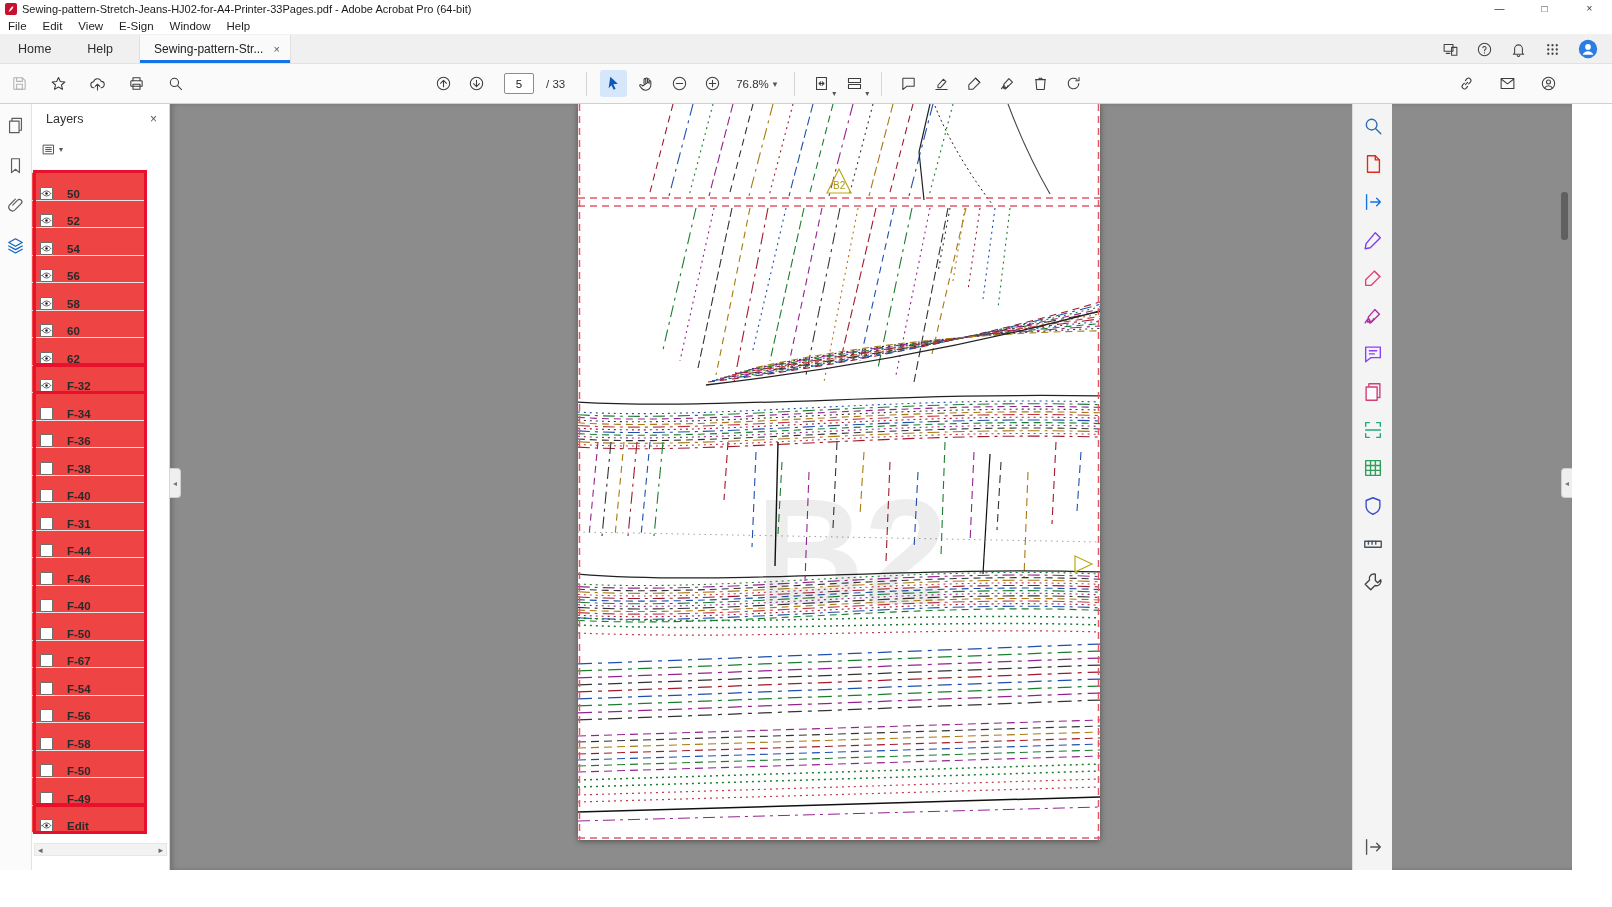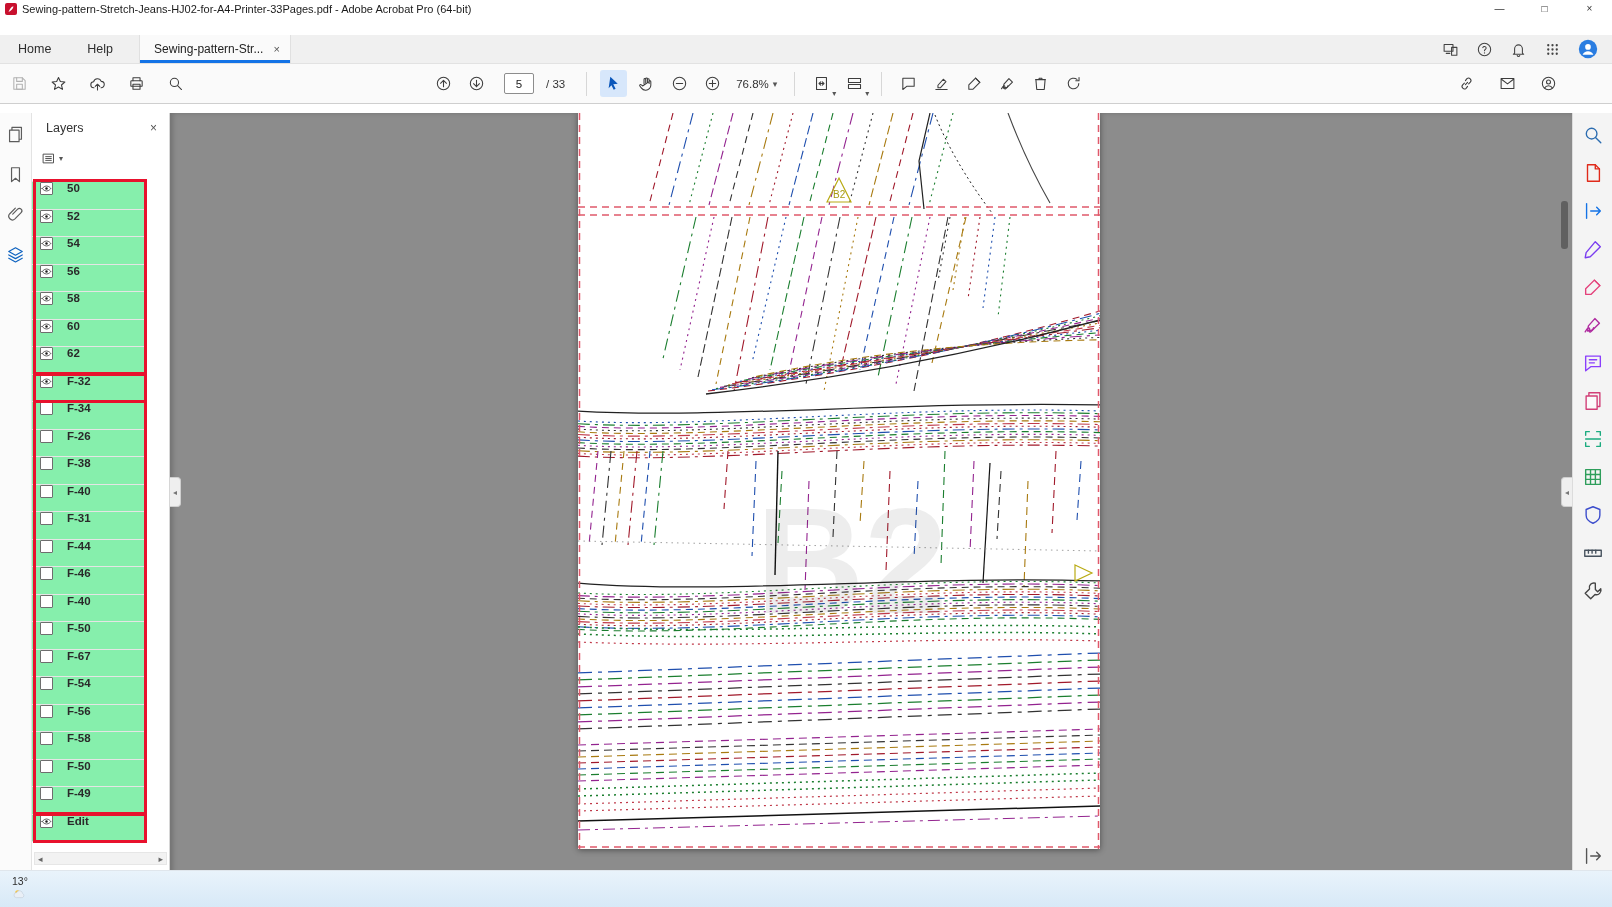--- a/index.html
+++ b/index.html
@@ -39,36 +39,36 @@
 .tb-icon svg{width:17px;height:17px}
 .tb-icon.active{background:#d7e7fb;color:#0b57ba}
 .tb-icon.disabled{opacity:.38}
 .tb-icon .caret{position:absolute;right:-1px;bottom:-1px;font-size:8px;color:#555}
 .separator{width:1px;height:24px;background:#d7d7d7;margin:0 7px}
 .page-input{width:30px;height:21px;border:1px solid #8d8d8d;background:#fff;border-radius:2px;font-size:11.5px;display:flex;align-items:center;justify-content:center;margin-left:8px}
 .page-total{font-size:11.5px;color:#333;margin:0 8px 0 6px}
 .zoom-ctl{display:flex;align-items:center;gap:4px;font-size:11.5px;color:#333;padding:0 4px}
 .zoom-caret{font-size:9px;color:#555}
 
-.main{position:absolute;top:113px;left:0;width:1612px;height:766px}
+.main{position:absolute;top:104px;left:0;width:1392px;height:766px}
 .leftstrip{position:absolute;left:0;top:0;width:32px;height:100%;background:#fbfbfb;border-right:1px solid #e3e3e3;display:flex;flex-direction:column;align-items:center;padding-top:12px;gap:21px}
 .rail-icon{width:19px;height:19px;color:#5c5c5c}
 .rail-icon svg{width:19px;height:19px}
 .rail-icon.active{color:#0f63c0}
 
 .layers-panel{position:absolute;left:32px;top:0;width:138px;height:100%;background:#fff;border-right:1px solid #d6d6d6}
 .panel-header{height:30px;display:flex;align-items:center;padding:0 12px 0 14px}
 .panel-title{font-size:12.5px;color:#333}
 .panel-close{margin-left:auto;font-size:12px;color:#555}
 .panel-options{height:30px;display:flex;align-items:center;gap:3px;padding-left:9px;color:#4a4a4a}
 .opt-icon{width:15px;height:15px}
 .opt-icon svg{width:15px;height:15px}
 .opt-caret{font-size:8px;color:#555}
 #layers-list{position:absolute;left:0;top:68px;width:115px;border-top:1px solid #e5e5e5}
-.layer-row{height:27.5px;display:flex;align-items:flex-start;padding-left:8px;border-bottom:1px solid #e5e5e5;background:#86efac}
+.layer-row{height:27.5px;display:flex;align-items:flex-end;padding-left:8px;border-bottom:1px solid #e5e5e5;background:#ef4444}
 .cb{width:13px;height:13px;border:1.5px solid #6e6e6e;border-radius:1px;background:#fff;display:flex;align-items:center;justify-content:center;flex:none}
 .cb .eye{width:11px;height:11px;color:#1c1c1c;display:block}
 .cb .eye svg{width:11px;height:11px}
 .layer-label{margin-left:14px;font-size:11.5px;font-weight:700;color:#2a2a2a}
 .red-box{position:absolute;left:1px;width:114px;border:3px solid #e8112d;z-index:5;pointer-events:none}
 .red-divider{position:absolute;left:1px;width:114px;height:3px;background:#e8112d;z-index:6;pointer-events:none}
 .h-scroll{position:absolute;left:2px;bottom:14px;width:133px;height:13px;display:flex;align-items:center;justify-content:space-between;padding:0 3px;background:#f2f2f2;border:1px solid #e6e6e6;color:#666;font-size:9px}
 
 .docarea{position:absolute;left:170px;top:0;width:1402px;height:100%;background:#8c8c8c;overflow:hidden;box-shadow:inset 3px 0 5px rgba(0,0,0,.18)}
 .page{position:absolute;left:408px;top:0;width:522px;height:736px;background:#fff;box-shadow:0 1px 6px rgba(0,0,0,.45)}
@@ -100,20 +100,28 @@
         </svg>
     </span>
     <span class="title-text">Sewing-pattern-Stretch-Jeans-HJ02-for-A4-Printer-33Pages.pdf - Adobe Acrobat Pro (64-bit)</span>
     <div class="win-btns">
       <span class="win-btn">—</span>
       <span class="win-btn">□</span>
       <span class="win-btn">×</span>
     </div>
   </div>
 
+  <div class="menubar" id="menu-bar">
+      <span class="menu-item">File</span>
+      <span class="menu-item">Edit</span>
+      <span class="menu-item">View</span>
+      <span class="menu-item">E-Sign</span>
+      <span class="menu-item">Window</span>
+      <span class="menu-item">Help</span>
+    </div>
 
   <div class="tabbar">
     <div class="tab-btn">
       <span>Home</span>
     </div>
     <div class="tab-btn">
       <span>Help</span>
     </div>
     <div class="doc-tab">
       <span class="doc-tab-label">Sewing-pattern-Str...</span>
@@ -446,21 +454,21 @@
               </span>
             </span>
             <span class="layer-label">F-32</span>
           </div>
           <div class="layer-row">
             <span class="cb"></span>
             <span class="layer-label">F-34</span>
           </div>
           <div class="layer-row">
             <span class="cb"></span>
-            <span class="layer-label">F-26</span>
+            <span class="layer-label">F-36</span>
           </div>
           <div class="layer-row">
             <span class="cb"></span>
             <span class="layer-label">F-38</span>
           </div>
           <div class="layer-row">
             <span class="cb"></span>
             <span class="layer-label">F-40</span>
           </div>
           <div class="layer-row">
@@ -758,25 +766,14 @@
         </div>
         <div class="rr-icon rr-bottom" style="color: rgb(85, 85, 85);">
           <svg viewBox="0 0 24 24" fill="none" stroke="currentColor" stroke-width="1.5" stroke-linecap="round" stroke-linejoin="round">
             <path d="M5 4v16"></path>
             <path d="M9.5 12H20m0 0l-4-4m4 4l-4 4"></path>
           </svg>
         </div>
       </div>
   </div>
 
-  <div class="taskbar">
-    <div class="weather">
-      <span class="temp">13°</span>
-      <span class="wicon">
-        <svg viewBox="0 0 24 24">
-            <circle cx="9" cy="9" r="4" fill="#f6c445"></circle>
-            <path d="M7 17a4 4 0 01.4-8A5 5 0 0117 10.5 3.5 3.5 0 0116.5 17z" fill="#e9eff6" stroke="#b8c4d2" stroke-width="0.8"></path>
-          </svg>
-      </span>
-    </div>
-  </div>
 
 </div>
 
 </body></html>

